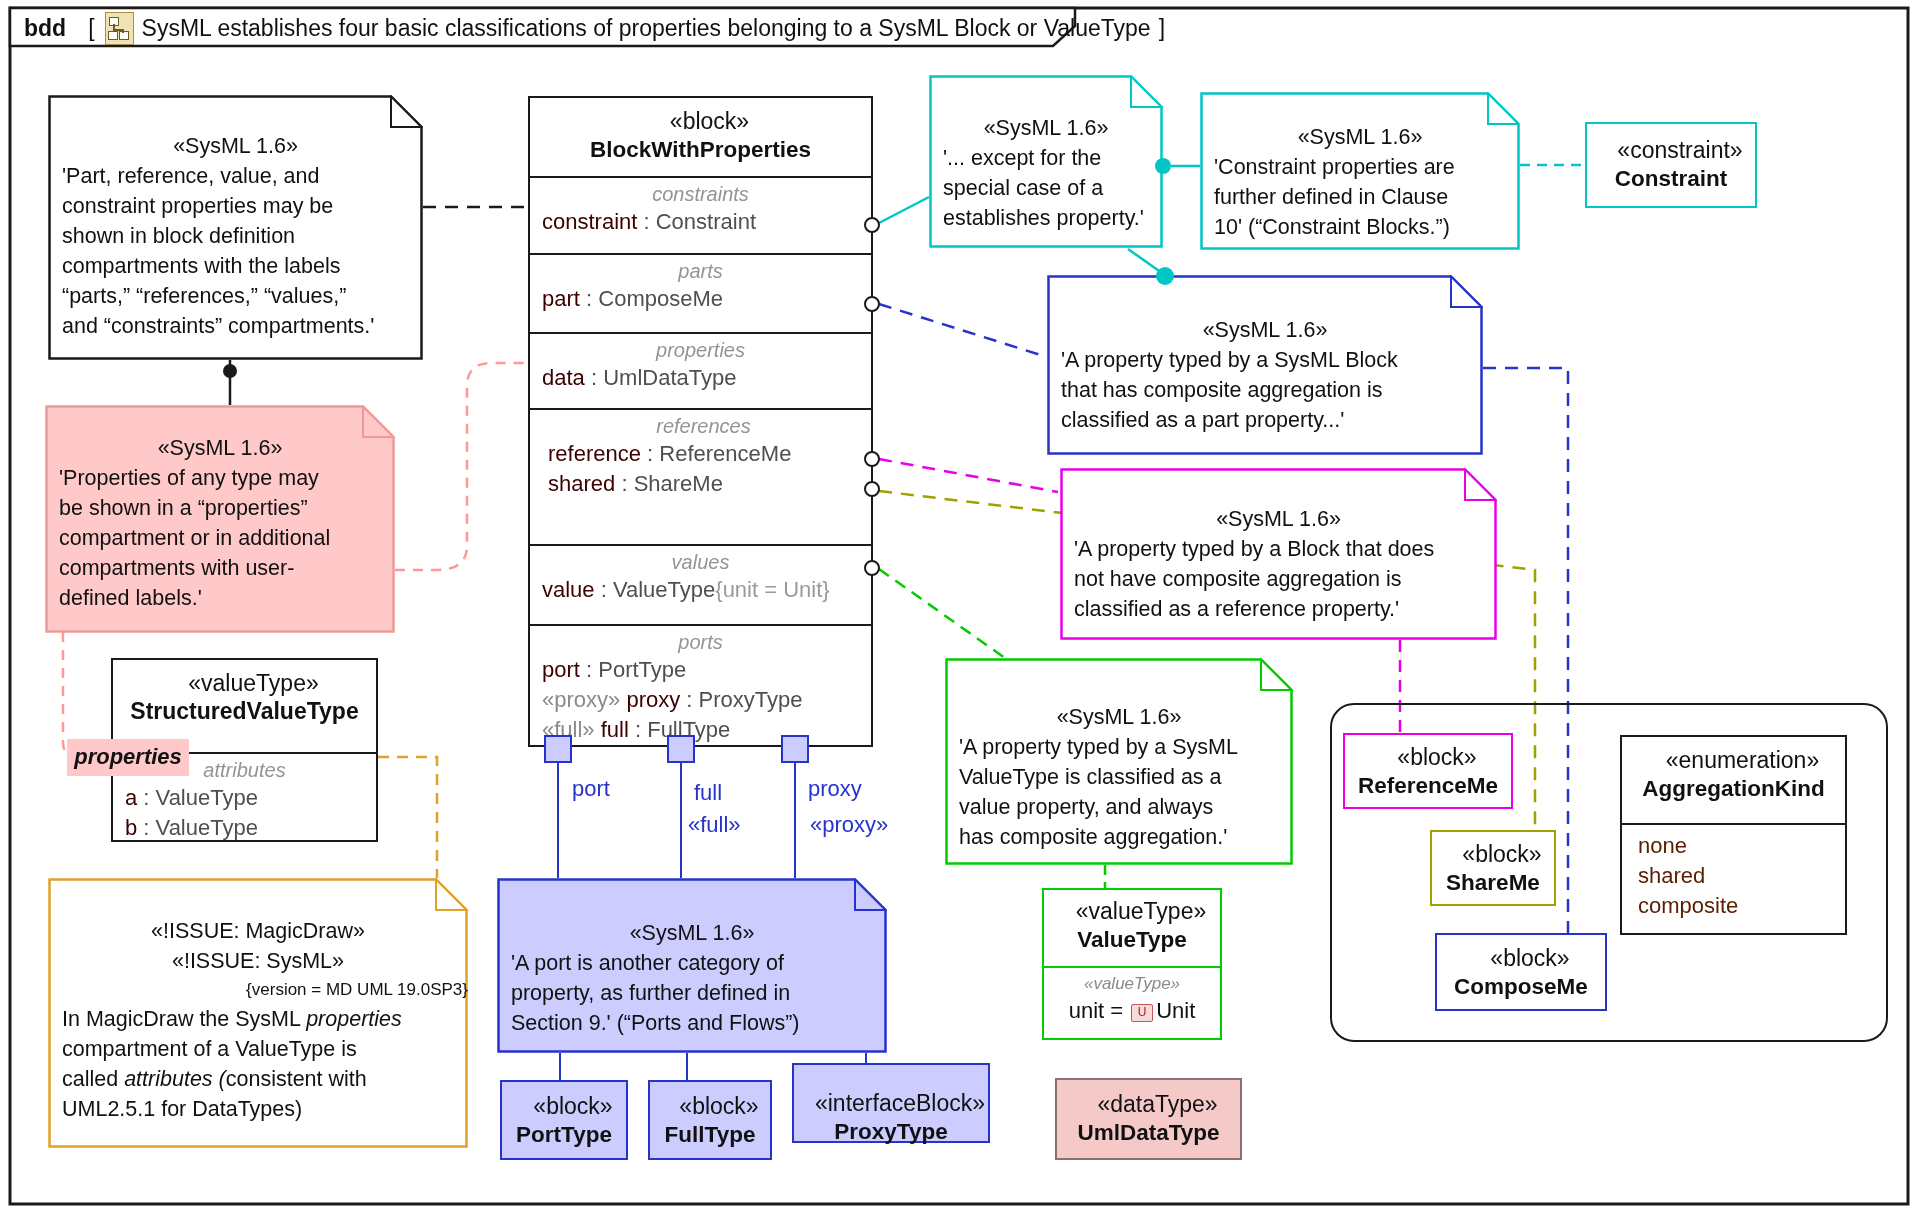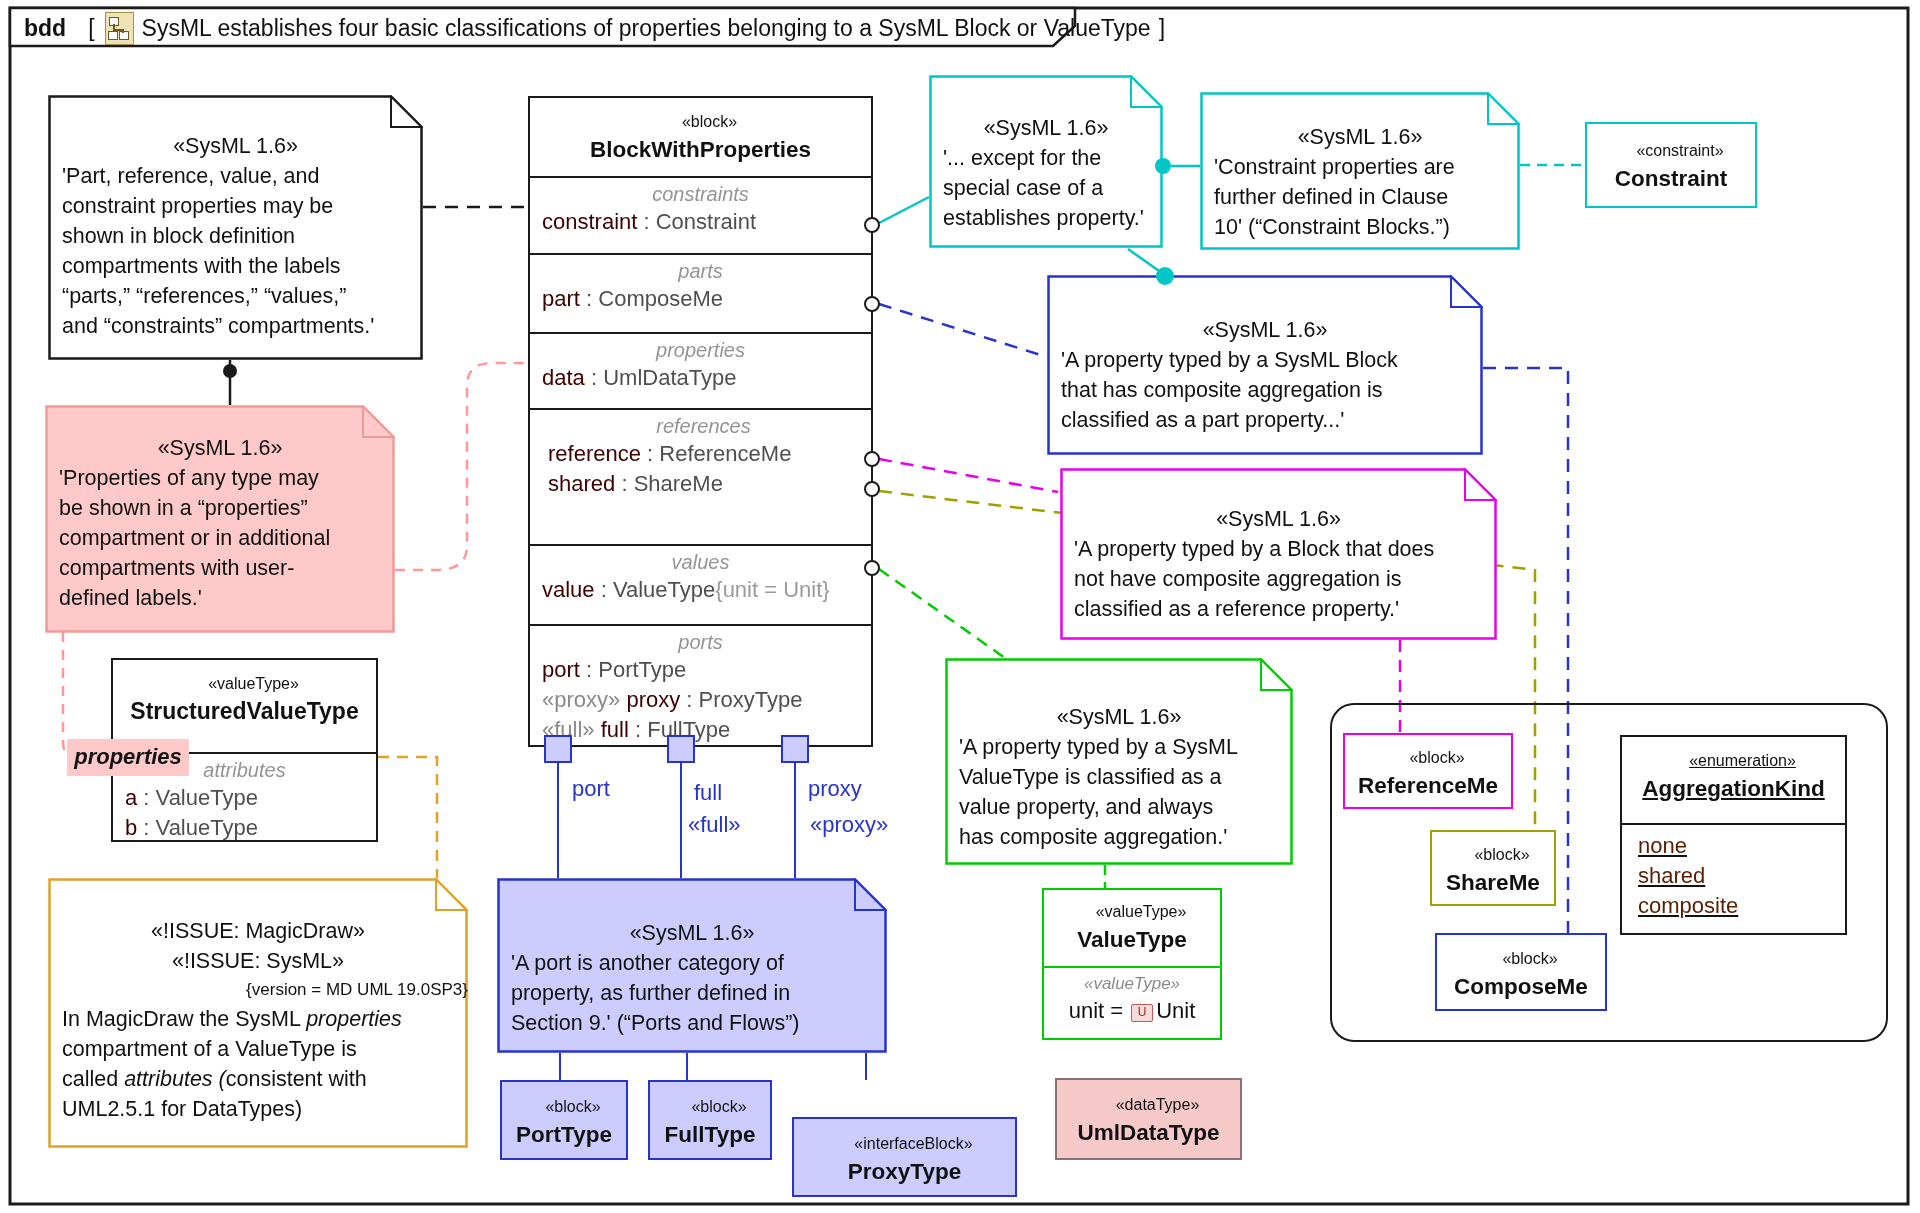--- a/index.html
+++ b/index.html
@@ -13,21 +13,21 @@
   .note{position:absolute;z-index:2;}
   .note .bg{position:absolute;left:0;top:0;}
   .note .nc{position:relative;box-sizing:border-box;width:100%;height:100%;}
   .st{text-align:center;font-size:21.5px;line-height:30px;}
   .ln{font-size:21.5px;line-height:30px;padding-left:14px;white-space:nowrap;}
   .it{font-style:italic;}
   .version-line{font-size:17px;line-height:28px;text-align:right;padding-right:0;}
 
   
   .box{position:absolute;background:#fff;box-sizing:border-box;text-align:center;z-index:2;}
-  .bst{font-size:16px;line-height:27px;margin-left:18px;}
+  .bst{font-size:23px;line-height:27px;margin-left:18px;}
   .bnm{font-size:22.5px;line-height:29px;font-weight:bold;}
   .lavbox{background:var(--lavender);border:2.5px solid var(--blue);}
 
   
   #main-block{position:absolute;left:528px;top:96px;width:345px;height:651px;background:#fff;
       border:2.5px solid var(--black);box-sizing:border-box;display:flex;flex-direction:column;z-index:2;}
   #main-block .hdr{height:78px;padding-top:10px;text-align:center;box-sizing:border-box;}
   .comp{border-top:2.5px solid var(--black);box-sizing:border-box;overflow:hidden;}
   .clabel{text-align:center;font-style:italic;color:var(--label_gray);font-size:20px;line-height:26px;padding-top:3px;}
   .row{padding-left:12px;font-size:22px;line-height:30px;white-space:nowrap;}
@@ -321,21 +321,21 @@
   <div id="props-highlight">properties</div>
 
   <div class="box lavbox" style="left:500px;top:1080px;width:128px;height:80px;padding-top:11px;">
     <div class="bst">«block»</div>
     <div class="bnm">PortType</div>
   </div>
   <div class="box lavbox" style="left:648px;top:1080px;width:124px;height:80px;padding-top:11px;">
     <div class="bst">«block»</div>
     <div class="bnm">FullType</div>
   </div>
-  <div class="box lavbox" style="left:792px;top:1117px;width:225px;height:80px;padding-top:11px;">
+  <div class="box lavbox" style="left:792px;top:1063px;width:198px;height:80px;padding-top:25px;">
     <div class="bst">«interfaceBlock»</div>
     <div class="bnm">ProxyType</div>
   </div>
 
   <div class="box" id="vtype" style="left:1042px;top:888px;width:180px;height:152px;border:2.5px solid var(--green);padding-top:8px;">
     <div class="bst">«valueType»</div>
     <div class="bnm">ValueType</div>
     <div class="vtcomp">
       <div class="vtsub it">«valueType»</div>
       <div class="vtunit"><span>unit = </span><span class="uicon">U</span><span>Unit</span></div>
@@ -354,21 +354,21 @@
     <div class="bnm">ReferenceMe</div>
   </div>
   <div class="box" style="left:1430px;top:830px;width:126px;height:76px;border:2.5px solid var(--olive);padding-top:9px;z-index:3;">
     <div class="bst">«block»</div>
     <div class="bnm">ShareMe</div>
   </div>
   <div class="box" style="left:1435px;top:933px;width:172px;height:78px;border:2.5px solid var(--blue);padding-top:10px;z-index:3;">
     <div class="bst">«block»</div>
     <div class="bnm">ComposeMe</div>
   </div>
-  <div class="box" id="aggk" style="left:1620px;top:735px;width:227px;height:200px;border:2.5px solid var(--black);z-index:3;text-decoration:underline;">
+  <div class="box" id="aggk" style="left:1620px;top:735px;width:227px;height:200px;border:2.5px solid var(--black);z-index:3;">
     <div class="hdr">
       <div class="bst">«enumeration»</div>
       <div class="bnm">AggregationKind</div>
     </div>
     <div class="lits">
       <div class="lit">none</div>
       <div class="lit">shared</div>
       <div class="lit">composite</div>
     </div>
   </div>

